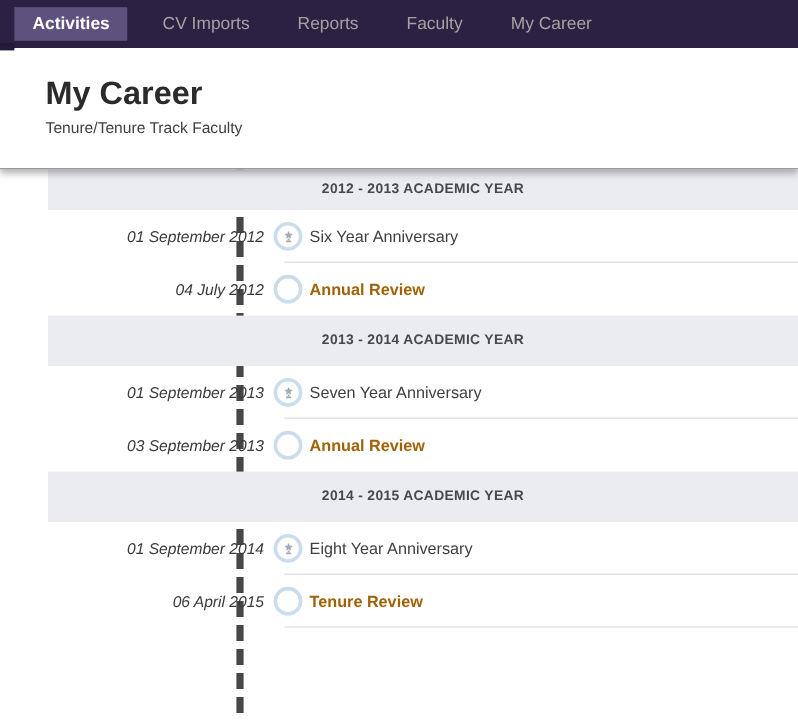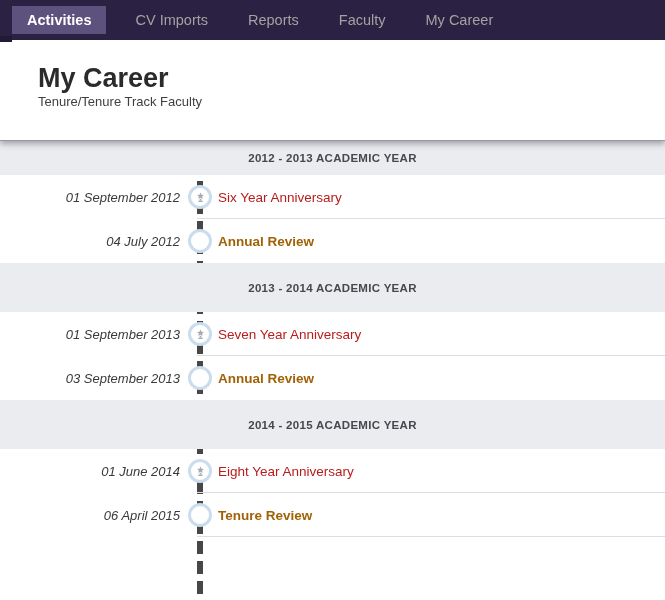--- a/index.html
+++ b/index.html
@@ -52,43 +52,45 @@
     box-shadow: 0 3px 6px rgba(70,70,80,0.45);
     z-index: 4;
   }
   .page-title {
     font-size: 27px;
     font-weight: 700;
     color: #2b2b2b;
     line-height: 32px;
   }
   .page-subtitle {
+    margin-top: 5px;
     font-size: 13px;
     color: #3f3f3f;
   }
 
   
   .timeline {
     position: relative;
     height: 459px;
     overflow: hidden;
+    padding-left: 40px;
   }
   .tl-line {
     position: absolute;
     left: 197px; top: 0; bottom: 0;
     width: 6px;
     background: repeating-linear-gradient(to bottom,
       #474747 0px, #474747 13px,
       transparent 13px, transparent 20px);
     z-index: 0;
   }
   .band {
     position: relative;
     z-index: 2;
-    height: 49px;
+    height: 42px;
     background: #ebecf0;
     display: flex;
     align-items: center;
     justify-content: center;
     font-size: 11.5px;
     font-weight: 700;
     letter-spacing: 0.3px;
     color: #47474d;
   }
   .band--first { height: 34px; }
@@ -124,21 +126,21 @@
     border: 3px solid #cbdded;
     background: #ffffff;
     display: flex;
     align-items: center;
     justify-content: center;
     z-index: 1;
   }
   .event-label {
     margin-left: 38px;
     font-size: 13.5px;
-    color: #b91c1c;
+    color: #404040;
   }
   a.event-label {
     color: #a16207;
     font-weight: 700;
     text-decoration: none;
     cursor: pointer;
   }
 </style>
 </head>
 <body>
@@ -197,21 +199,21 @@
   <div class="row">
     <div class="event-date">03 September 2013</div>
     <div class="marker"></div>
     <a class="event-label" href="#">Annual Review</a>
   </div>
 
   <div class="band">
     <span>2014 - 2015 ACADEMIC YEAR</span>
   </div>
   <div class="row with-divider">
-    <div class="event-date">01 June 2014</div>
+    <div class="event-date">01 September 2014</div>
     <div class="marker">
       <svg width="11" height="11" viewBox="0 0 12 12" fill="#a6abb2">
         <path d="M6 0.5 L7.1 2.9 L9.7 3.2 L7.8 5 L8.3 7.6 L6 6.3 L3.7 7.6 L4.2 5 L2.3 3.2 L4.9 2.9 Z"></path>
         <rect x="5.1" y="7.4" width="1.8" height="1.8"></rect>
         <rect x="3.6" y="9.2" width="4.8" height="1.6" rx="0.5"></rect>
       </svg>
     </div>
     <div class="event-label">Eight Year Anniversary</div>
   </div>
   <div class="row with-divider">

